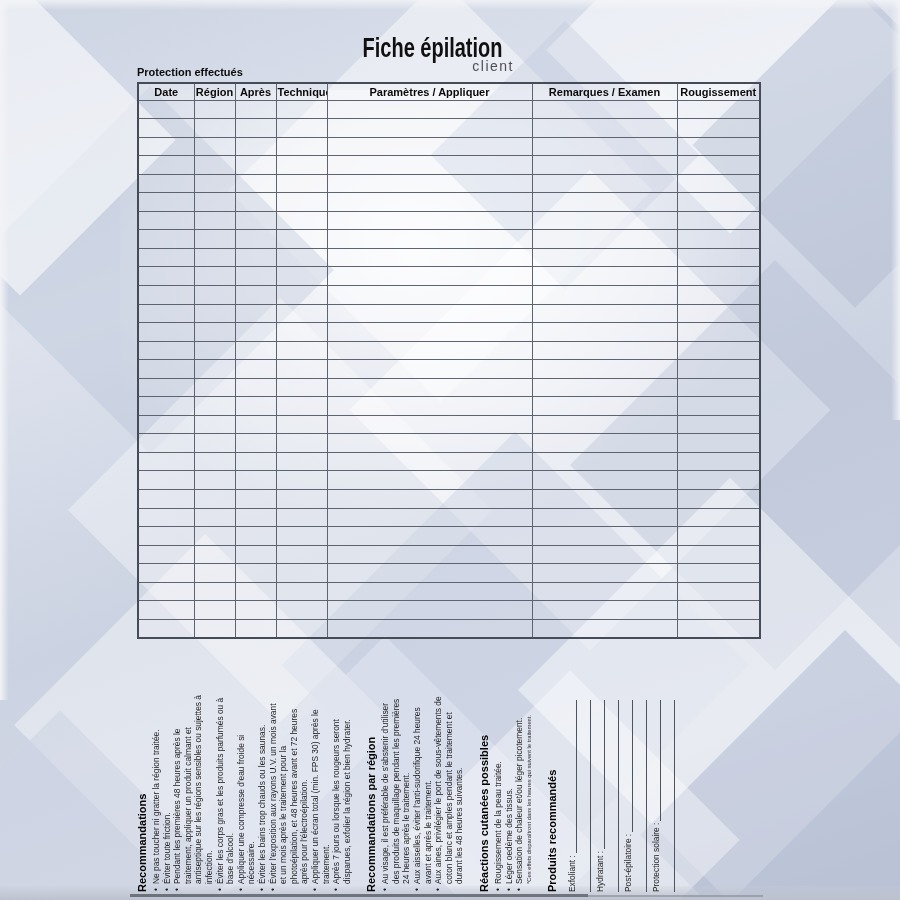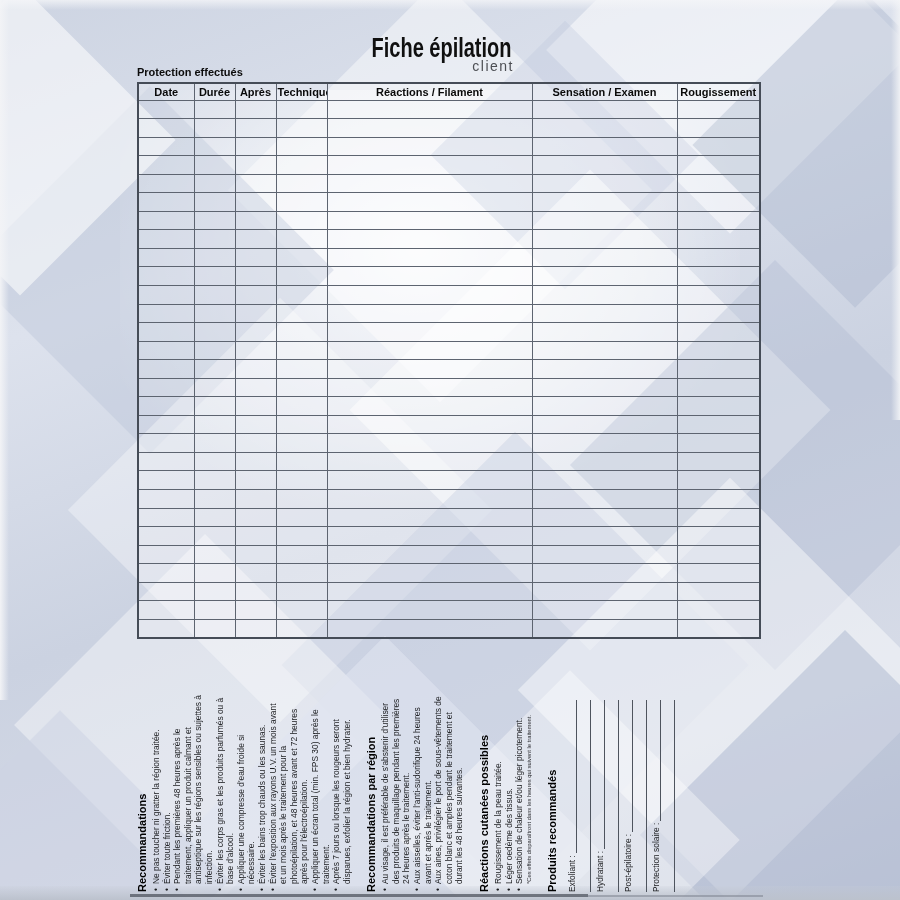--- a/index.html
+++ b/index.html
@@ -8,21 +8,21 @@
 
   
   .page { position:absolute; inset:0; overflow:hidden;
           background: linear-gradient(160deg,#cdd4e2 0%,#dde2ed 28%,#cbd2e1 55%,#d6dbe7 80%,#c7cedd 100%); }
   .dm { position:absolute; transform:rotate(45deg); }
   .glow { position:absolute; left:120px; top:90px; width:620px; height:420px;
           background: radial-gradient(ellipse at 48% 38%, rgba(255,255,255,.85) 0%, rgba(255,255,255,.35) 48%, rgba(255,255,255,0) 75%); }
   .edge { position:absolute; }
 
   
-  .title { position:absolute; left:320px; top:33px; width:244px; text-align:center;
+  .title { position:absolute; left:311px; top:33px; width:244px; text-align:center;
            font-size:27px; font-weight:bold; color:#101010; white-space:nowrap; }
   .title > span { display:inline-block; transform:scaleX(.74); transform-origin:center; letter-spacing:0; }
   .subtitle { position:absolute; left:352px; top:58px; width:162px; text-align:right;
               font-size:14px; color:#4d4f54; letter-spacing:1.5px; }
   .table-label { position:absolute; left:137px; top:66px; font-size:11px; font-weight:bold; color:#0c0c0c; }
 
   
   .tbl-wrap { position:absolute; left:137px; top:82px; width:676px; }
   table { border-collapse:collapse; table-layout:fixed; width:622px; }
   table, th, td { border:1px solid #5d6470; }
@@ -89,25 +89,25 @@
           <col style="width: 41px;">
           <col style="width: 41px;">
           <col style="width: 51px;">
           <col style="width: 205px;">
           <col style="width: 145px;">
           <col style="width: 83px;">
         </colgroup>
       <thead>
           <tr id="hdr-row">
             <th>Date</th>
-            <th>Durée</th>
+            <th>Région</th>
             <th>Après</th>
             <th>Technique</th>
-            <th>Réactions / Filament</th>
-            <th>Sensation / Examen</th>
+            <th>Paramètres / Appliquer</th>
+            <th>Remarques / Examen</th>
             <th>Rougissement</th>
           </tr>
         </thead>
       <tbody id="tbody">
           <tr>
             <td></td>
             <td></td>
             <td></td>
             <td></td>
             <td></td>

